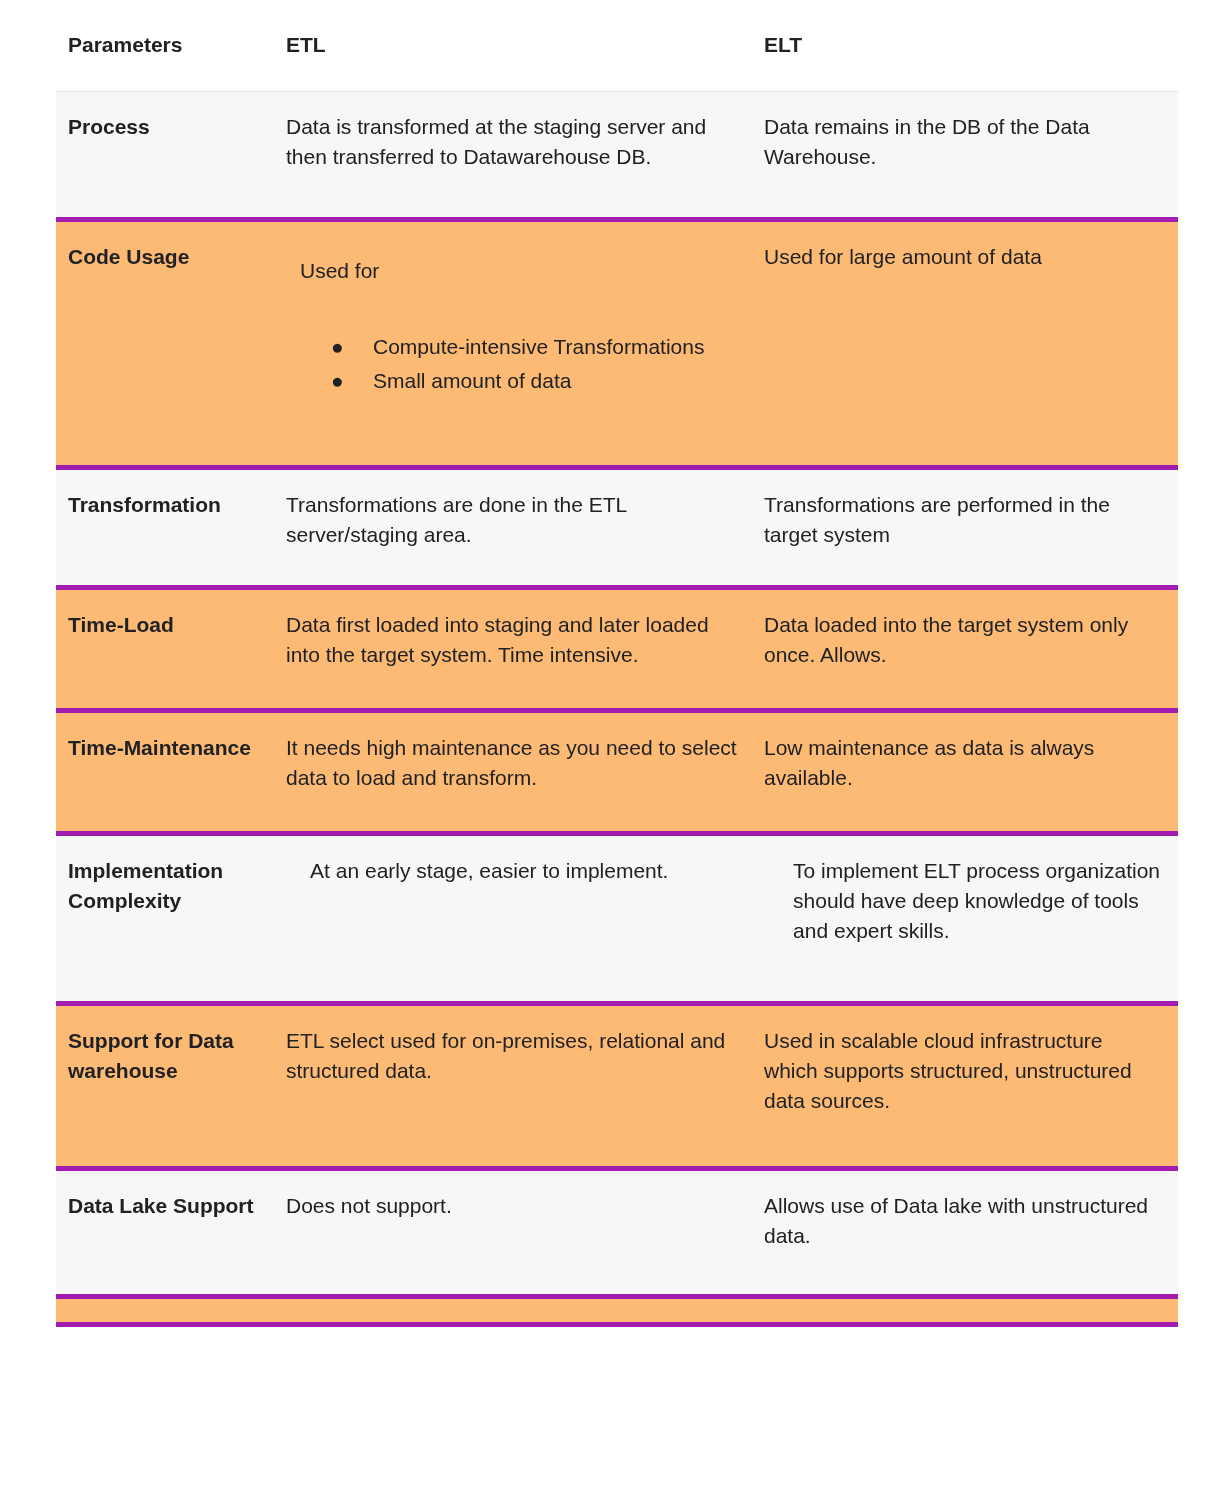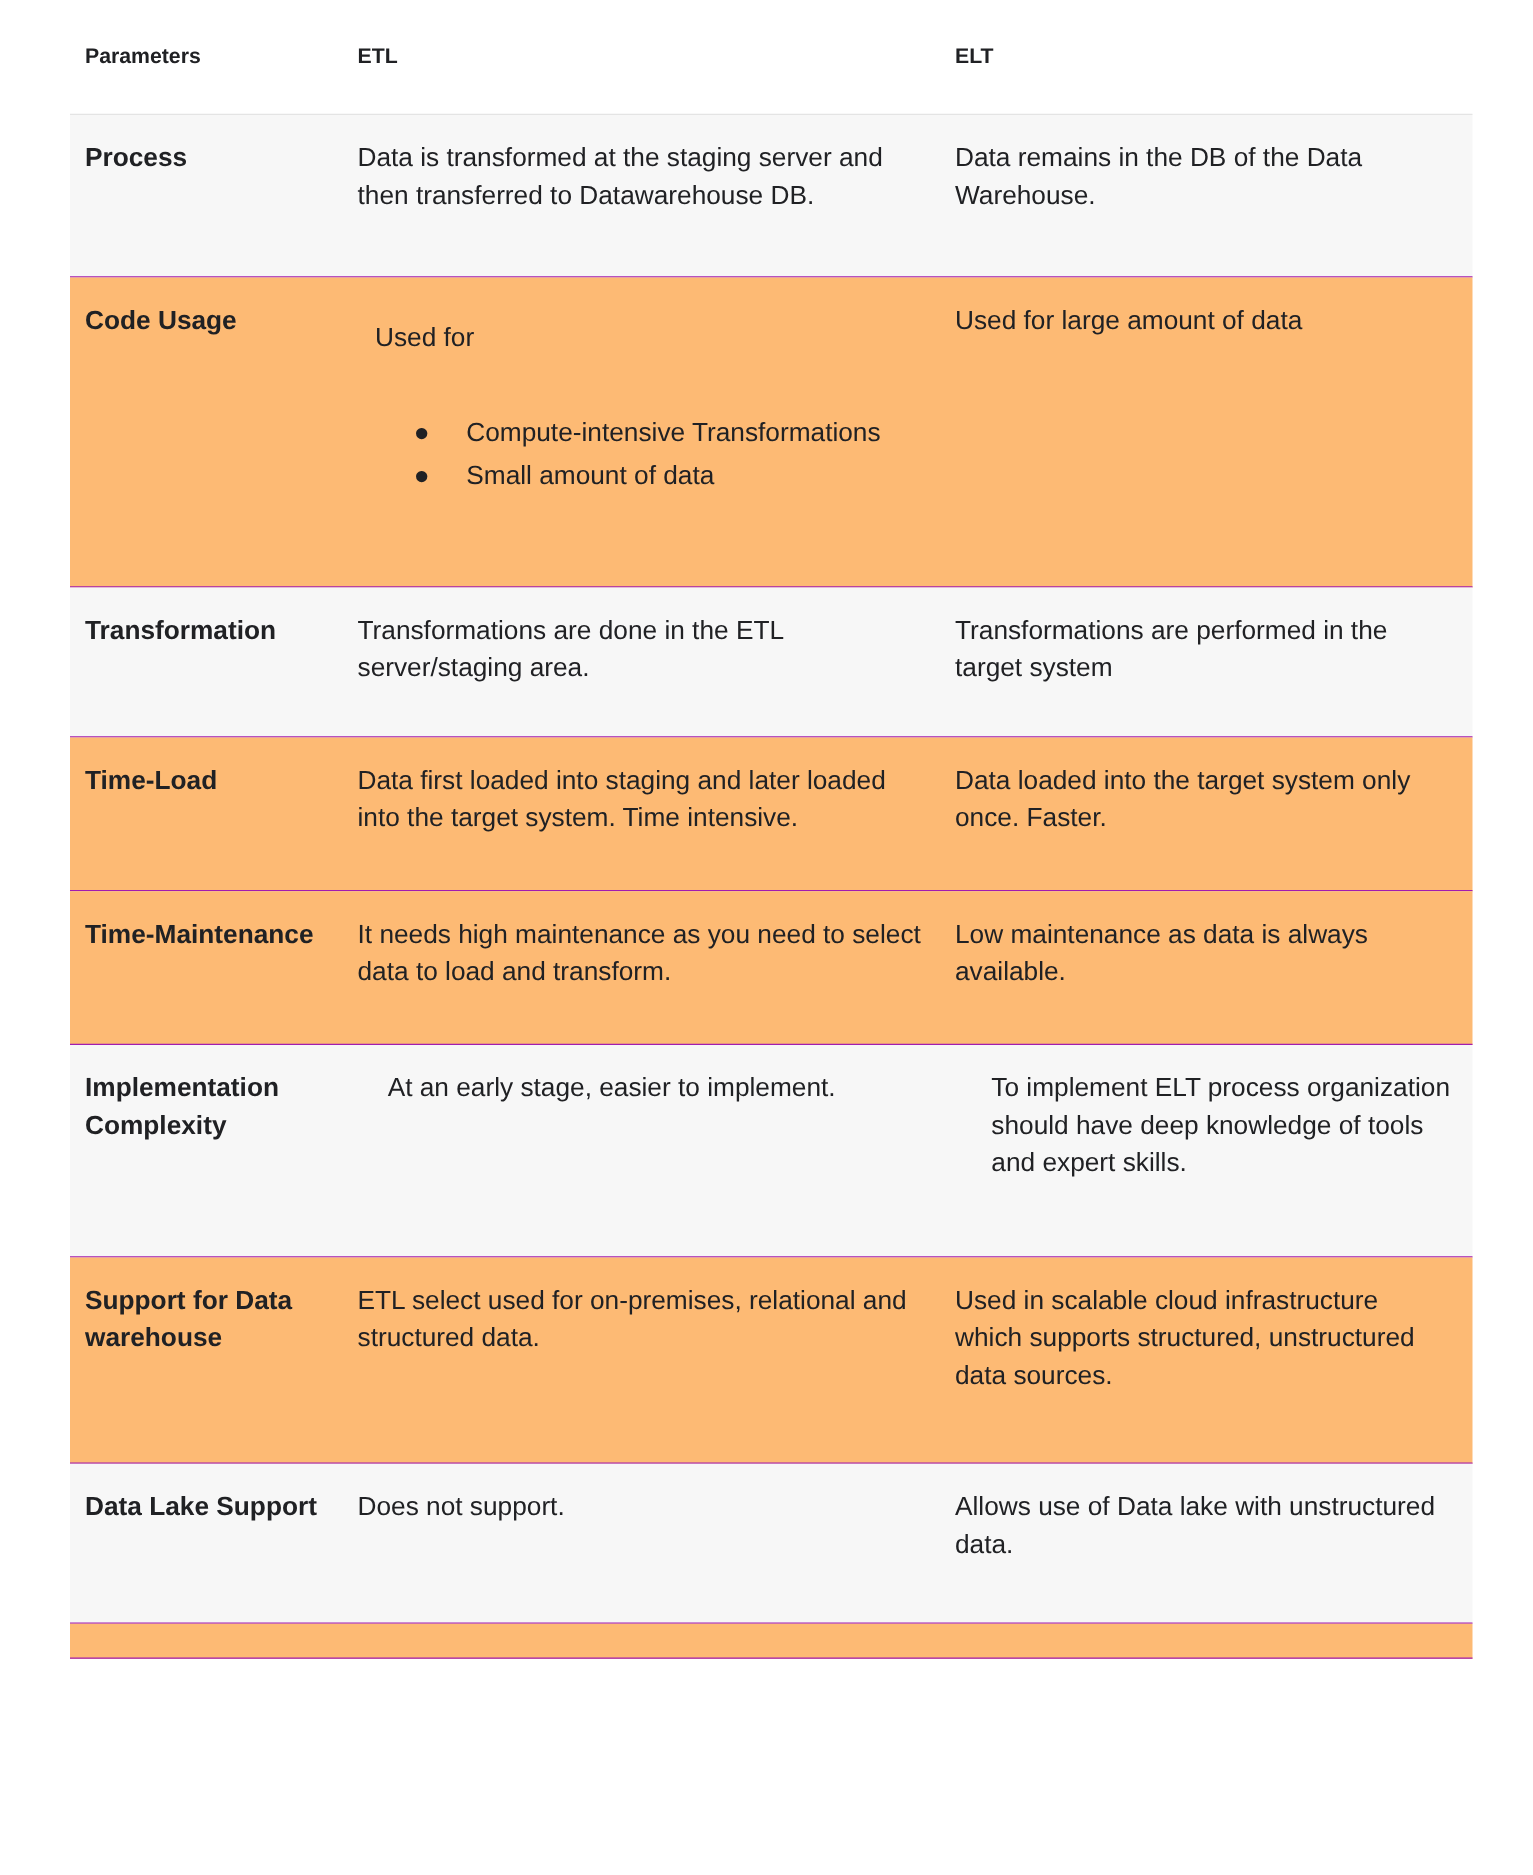--- a/index.html
+++ b/index.html
@@ -28,21 +28,21 @@
     left: 56px;
     top: 0;
     width: 1122px;
     box-sizing: border-box;
   }
 
   .row {
     display: flex;
     align-items: flex-start;
     box-sizing: border-box;
-    border-bottom: 1px solid #a21caf;
+    border-bottom: 5px solid #a21caf;
     padding: 20px 0 0 0;
   }
 
   .row.header-row {
     border-bottom: 1px solid #e4e4e4;
     background: #ffffff;
     height: 92px;
     padding-top: 30px;
   }
 
@@ -73,21 +73,21 @@
     padding-left: 12px;
   }
 
   .cell-elt {
     width: 424px;
     padding-left: 10px;
   }
 
   .header-row .cell {
     font-weight: bold;
-    font-size: 17px;
+    font-size: 21px;
   }
 
   
   .h-process   { height: 130px; }
   .h-code      { height: 248px; }
   .h-transform { height: 120px; }
   .h-timeload  { height: 123px; }
   .h-timetrans { height: 174px; }
   .h-timemaint { height: 123px; }
   .h-impl      { height: 170px; gap: 38px; }
@@ -155,21 +155,21 @@
 
     <div class="row shade h-transform">
       <div class="cell cell-param">Transformation</div>
       <div class="cell cell-etl">Transformations are done in the ETL server/staging area.</div>
       <div class="cell cell-elt">Transformations are performed in the target system</div>
     </div>
 
     <div class="row plain h-timeload">
       <div class="cell cell-param">Time-Load</div>
       <div class="cell cell-etl">Data first loaded into staging and later loaded into the target system. Time intensive.</div>
-      <div class="cell cell-elt">Data loaded into the target system only once. Faster.</div>
+      <div class="cell cell-elt">Data loaded into the target system only once. Allows.</div>
     </div>
 
 
     <div class="row plain h-timemaint">
       <div class="cell cell-param">Time-Maintenance</div>
       <div class="cell cell-etl">It needs high maintenance as you need to select data to load and transform.</div>
       <div class="cell cell-elt">Low maintenance as data is always available.</div>
     </div>
 
     <div class="row shade h-impl">

